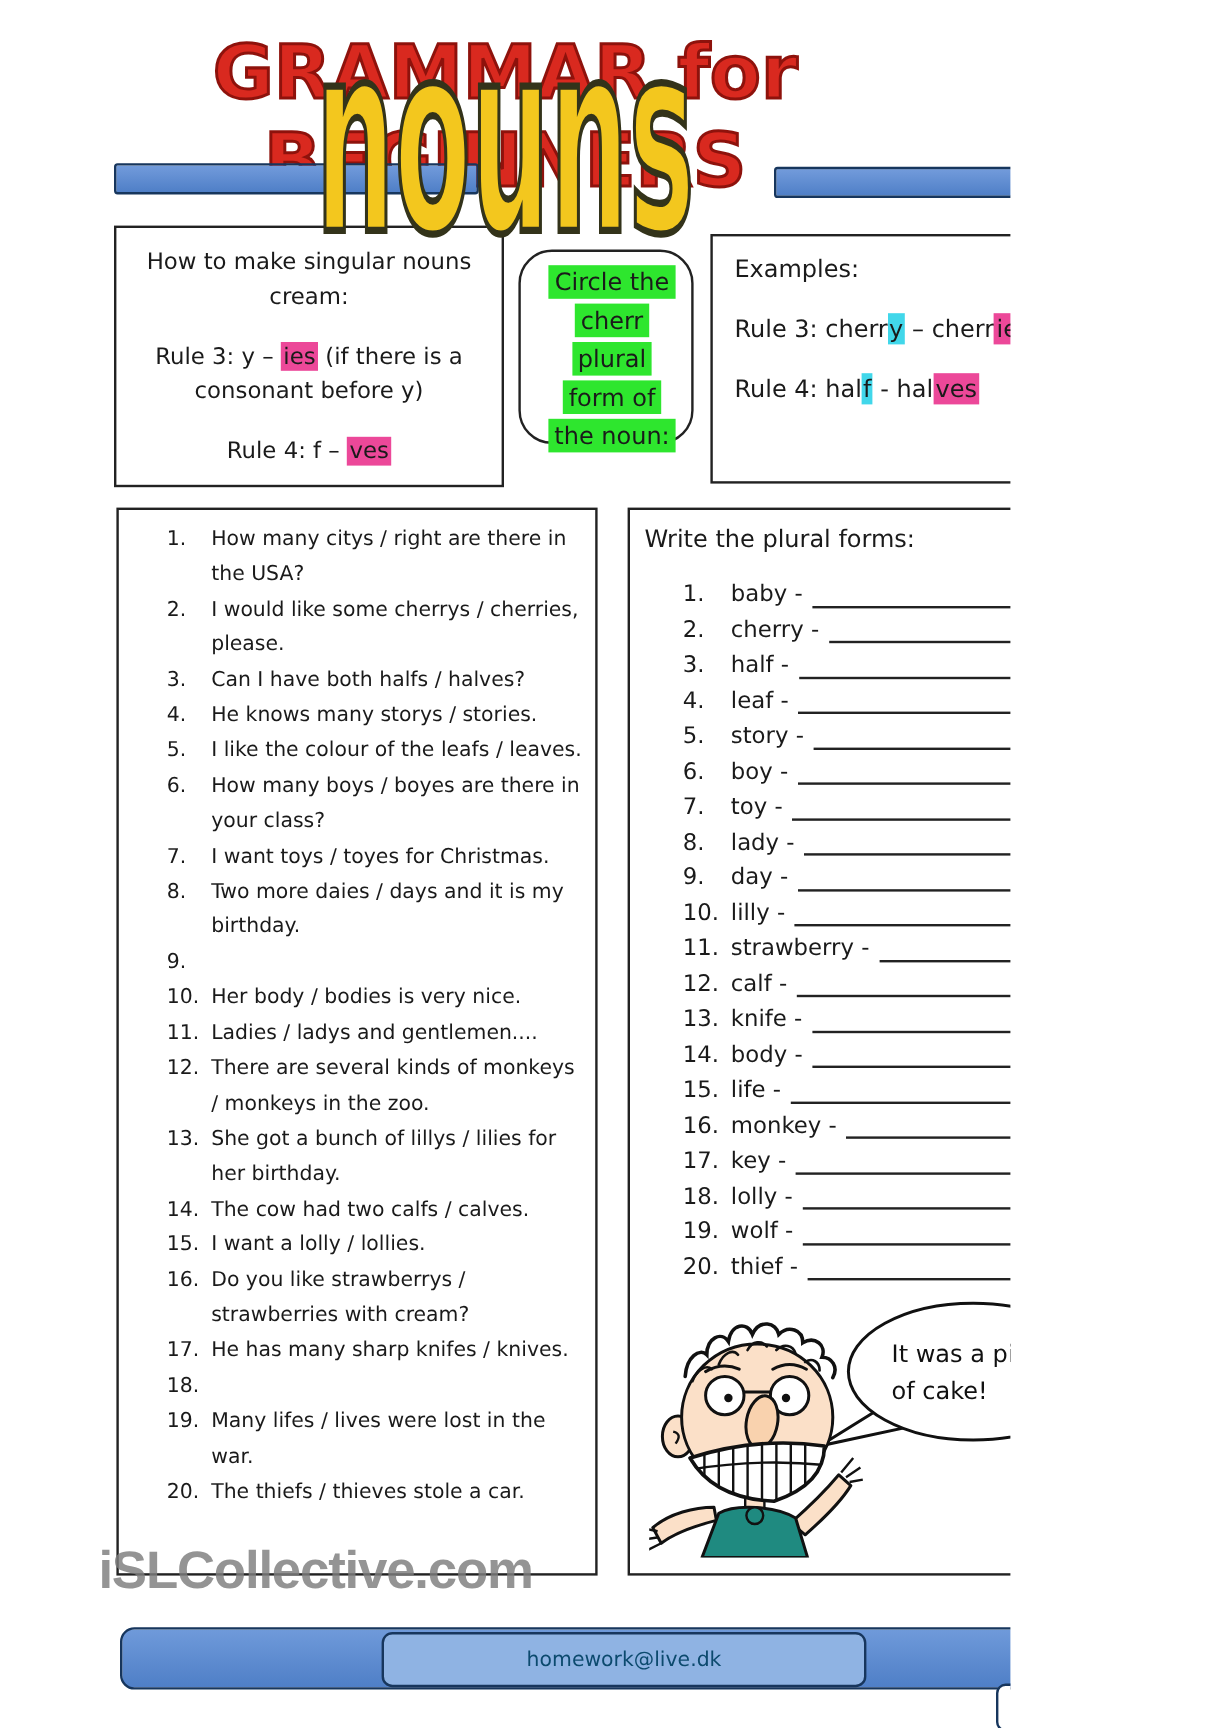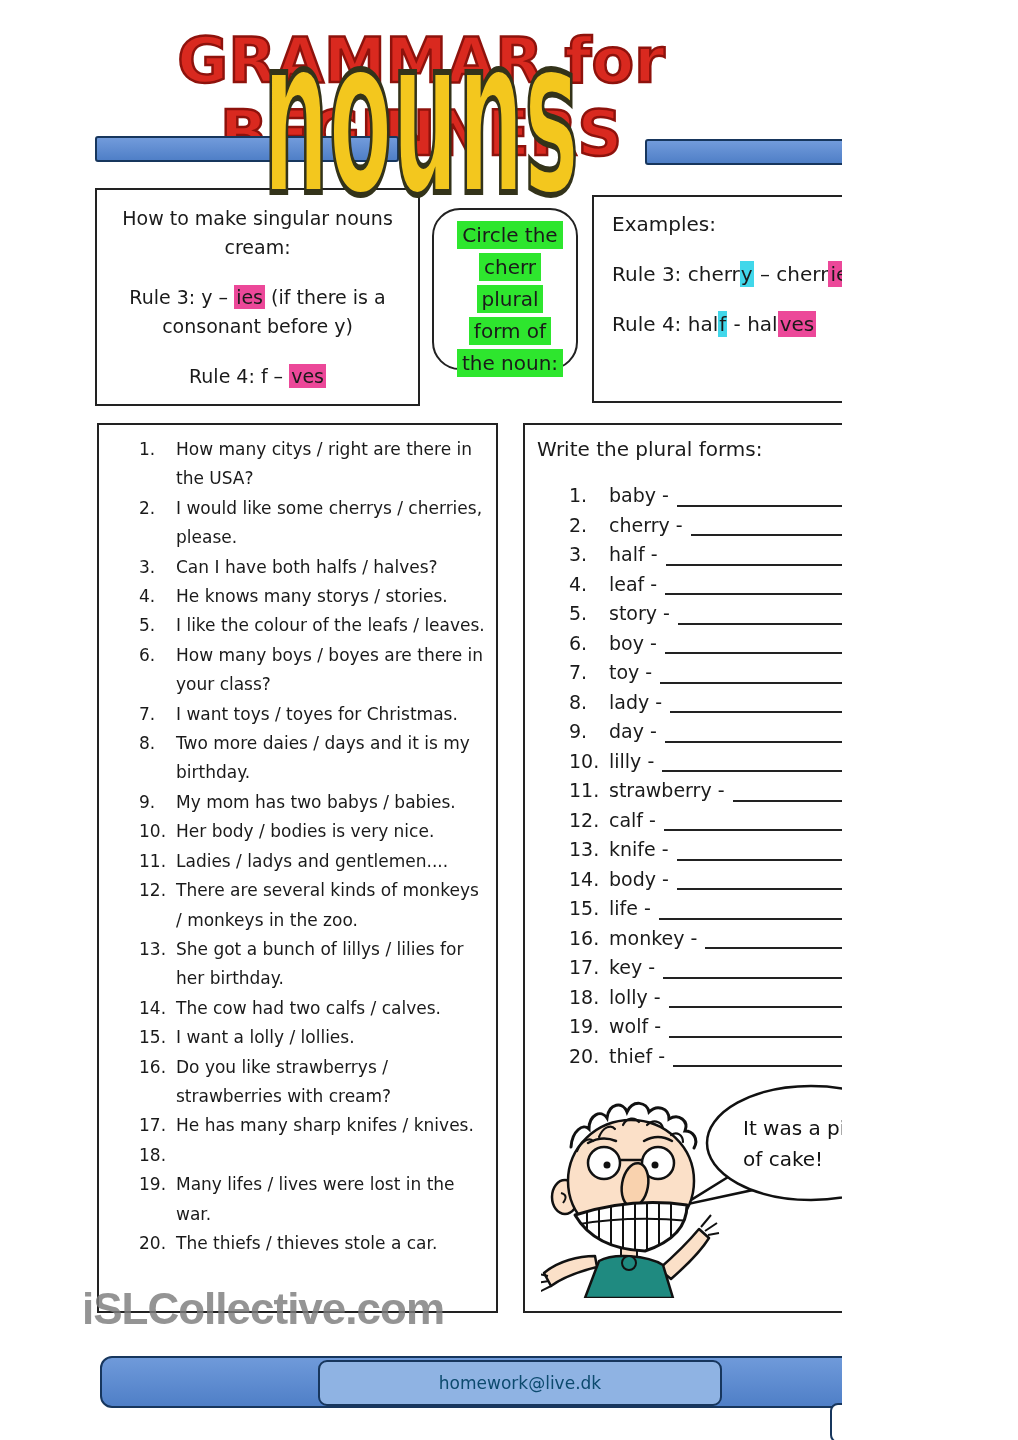--- a/index.html
+++ b/index.html
@@ -166,21 +166,20 @@
         <div class="row">
           <span class="num">7.</span>
           <span class="sent">I want toys / toyes for Christmas.</span>
         </div>
         <div class="row">
           <span class="num">8.</span>
           <span class="sent">Two more daies / days and it is my birthday.</span>
         </div>
         <div class="row">
           <span class="num">9.</span>
-          <span class="sent">My mom has two babys / babies.</span>
         </div>
         <div class="row">
           <span class="num">10.</span>
           <span class="sent">Her body / bodies is very nice.</span>
         </div>
         <div class="row">
           <span class="num">11.</span>
           <span class="sent">Ladies / ladys and gentlemen....</span>
         </div>
         <div class="row">

